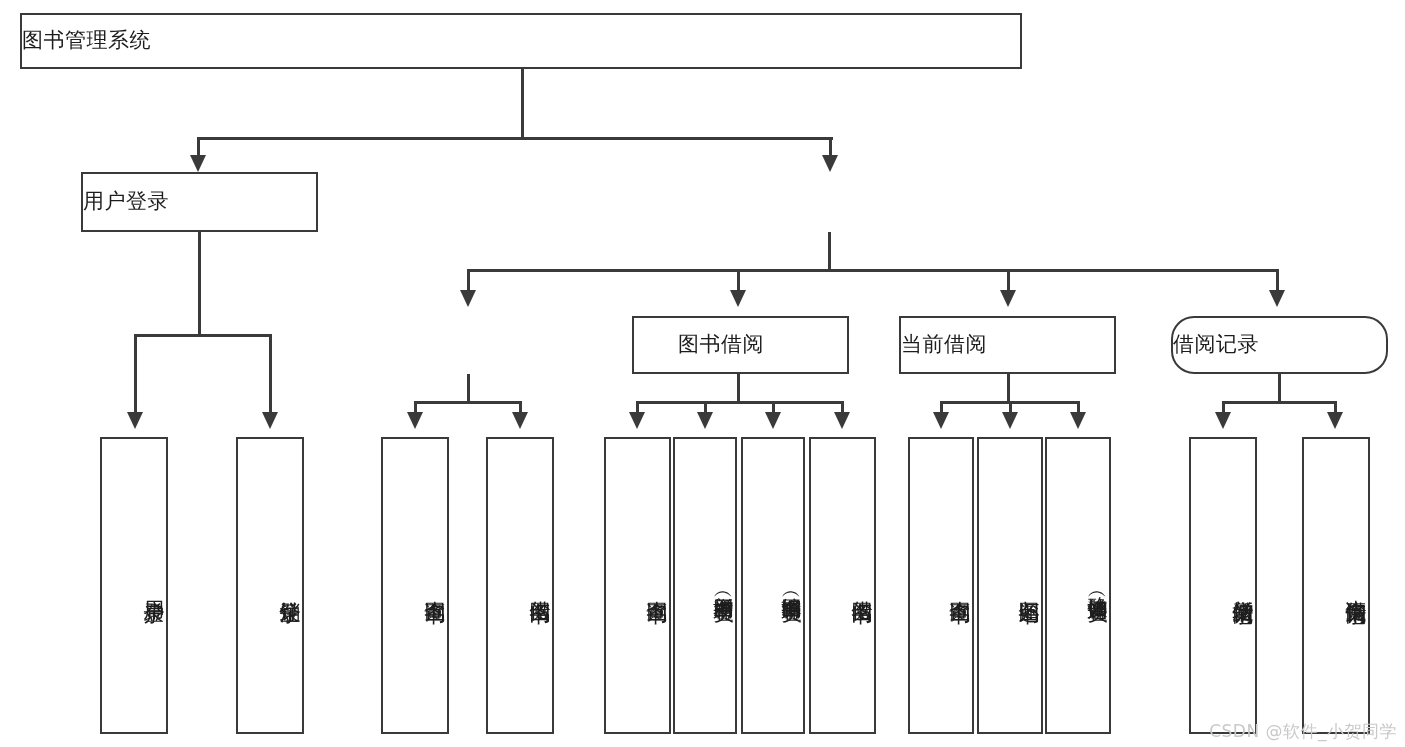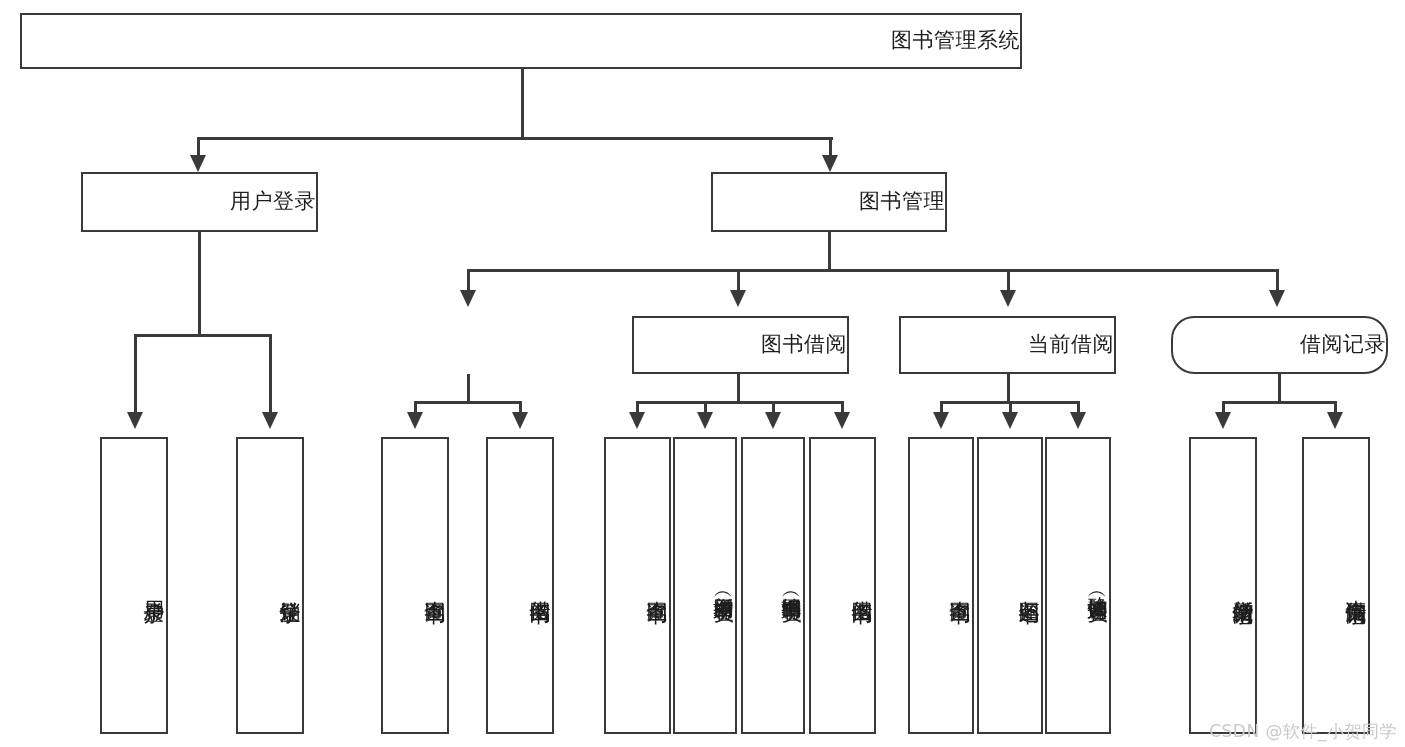--- a/index.html
+++ b/index.html
@@ -17,21 +17,21 @@
     background: #ffffff;
     overflow: hidden;
   }
   .node {
     position: absolute;
     box-sizing: border-box;
     border: 2px solid #3a3a3a;
     background: #ffffff;
     display: flex;
     align-items: center;
-    justify-content: flex-end;
+    justify-content: flex-start;
     color: #1d1d1d;
     text-align: center;
   }
   .node.h {
     font-size: 21px;
     line-height: 1.2;
     letter-spacing: 0.5px;
   }
   .node.v {
     font-size: 21px;
@@ -81,44 +81,41 @@
 
   <div class="edge" style="left:197px; top:137px; width:636px; height:3px;"></div>
 
   <div class="edge" style="left:197px; top:137px; width:3px; height:22px;"></div>
   <div class="arrow" style="left:190px; top:155px;"></div>
   <div class="edge" style="left:829px; top:137px; width:3px; height:22px;"></div>
   <div class="arrow" style="left:822px; top:155px;"></div>
 
   <div class="node h" style="left:81px; top:172px; width:237px; height:60px;">
     <span>用户登录</span>
-  </div>
-  <div class="node h" style="left:711px; top:172px; width:236px; height:60px;">
-    <span>图书管理</span>
   </div>
 
   <div class="edge" style="left:198px; top:232px; width:3px; height:104px;"></div>
   <div class="edge" style="left:134px; top:334px; width:138px; height:3px;"></div>
   <div class="edge" style="left:134px; top:334px; width:3px; height:82px;"></div>
   <div class="arrow" style="left:127px; top:412px;"></div>
   <div class="edge" style="left:269px; top:334px; width:3px; height:82px;"></div>
   <div class="arrow" style="left:262px; top:412px;"></div>
 
   <div class="edge" style="left:828px; top:232px; width:3px; height:39px;"></div>
   <div class="edge" style="left:467px; top:269px; width:812px; height:3px;"></div>
   <div class="edge" style="left:467px; top:269px; width:3px; height:24px;"></div>
   <div class="arrow" style="left:460px; top:290px;"></div>
   <div class="edge" style="left:737px; top:269px; width:3px; height:24px;"></div>
   <div class="arrow" style="left:730px; top:290px;"></div>
   <div class="edge" style="left:1007px; top:269px; width:3px; height:24px;"></div>
   <div class="arrow" style="left:1000px; top:290px;"></div>
   <div class="edge" style="left:1276px; top:269px; width:3px; height:24px;"></div>
   <div class="arrow" style="left:1269px; top:290px;"></div>
 
-  <div class="node h" style="left:632px; top:316px; width:217px; height:58px;">
+  <div class="node h" style="left:632px; top:316px; width:217px; height:58px;padding-left:44px;">
     <span>图书借阅</span>
   </div>
   <div class="node h" style="left:899px; top:316px; width:217px; height:58px;">
     <span>当前借阅</span>
   </div>
   <div class="node h" style="left:1171px; top:316px; width:217px; height:58px;border-radius:23px;">
     <span>借阅记录</span>
   </div>
 
   <div class="edge" style="left:467px; top:374px; width:3px; height:29px;"></div>

